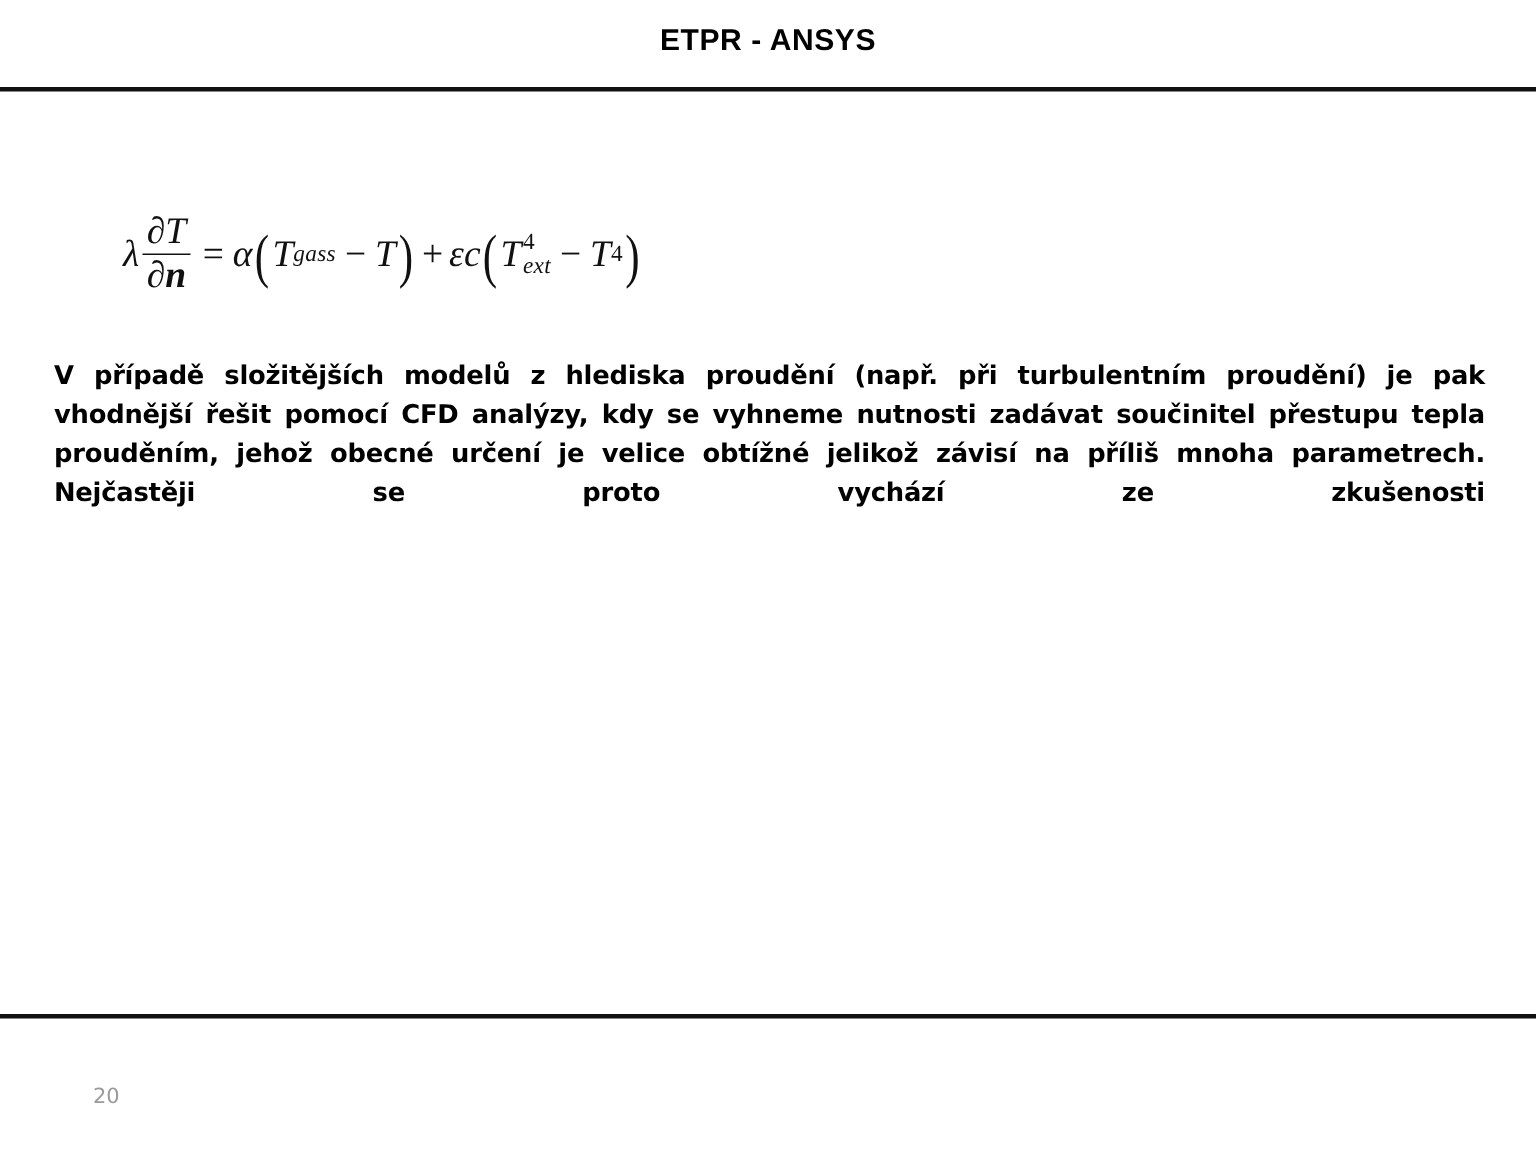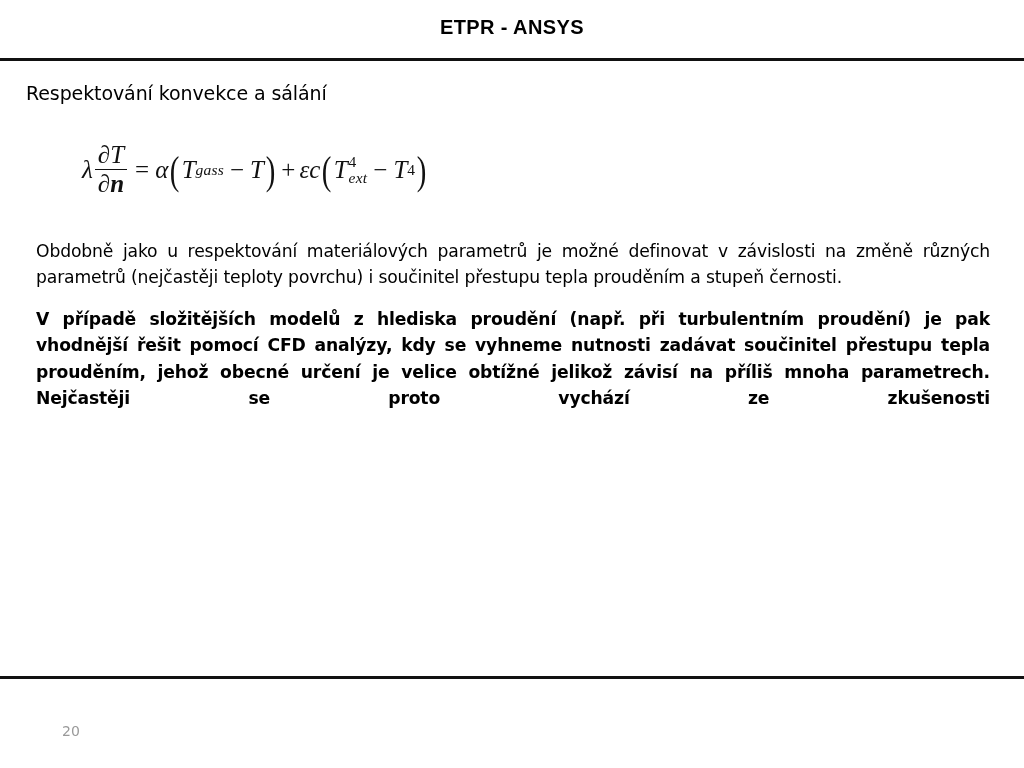--- a/index.html
+++ b/index.html
@@ -162,21 +162,20 @@
 </style>
 </head>
 <body>
 
 <div class="slide">
 
   <div class="slide-title">ETPR - ANSYS</div>
 
   <div class="rule rule-top"></div>
 
-  <div class="section-heading">Respektování konvekce a sálání</div>
 
   <div class="formula">
     <span class="it">λ</span>
     <span class="frac">
       <span class="num">∂T</span>
       <span class="den"><span class="it">∂</span><span class="bold-it">n</span></span>
     </span>
     <span class="op">=</span>
     <span class="it">α</span>
     <span class="paren">(</span>
@@ -194,21 +193,20 @@
         <span class="s-top">4</span>
         <span class="s-bot">ext</span>
       </span>
     <span class="op">−</span>
     <span class="it">T</span>
       <span class="sup">4</span>
     <span class="paren">)</span>
   </div>
 
   <div class="body-block">
-    <p class="para">Obdobně jako u respektování materiálových parametrů je možné definovat v závislosti na změně různých parametrů (nejčastěji teploty povrchu) i součinitel přestupu tepla prouděním a stupeň černosti.</p>
     <p class="para">
         <span class="stretched">V případě složitějších modelů z hlediska proudění (např. při turbulentním proudění) je pak vhodnější řešit pomocí CFD analýzy, kdy se vyhneme nutnosti zadávat součinitel přestupu tepla prouděním, jehož obecné určení je velice obtížné jelikož závisí na příliš mnoha parametrech. Nejčastěji se proto vychází ze zkušenosti</span>
       </p>
   </div>
 
   <div class="rule rule-bottom"></div>
 
   <div class="page-number">20</div>
 
 </div>

